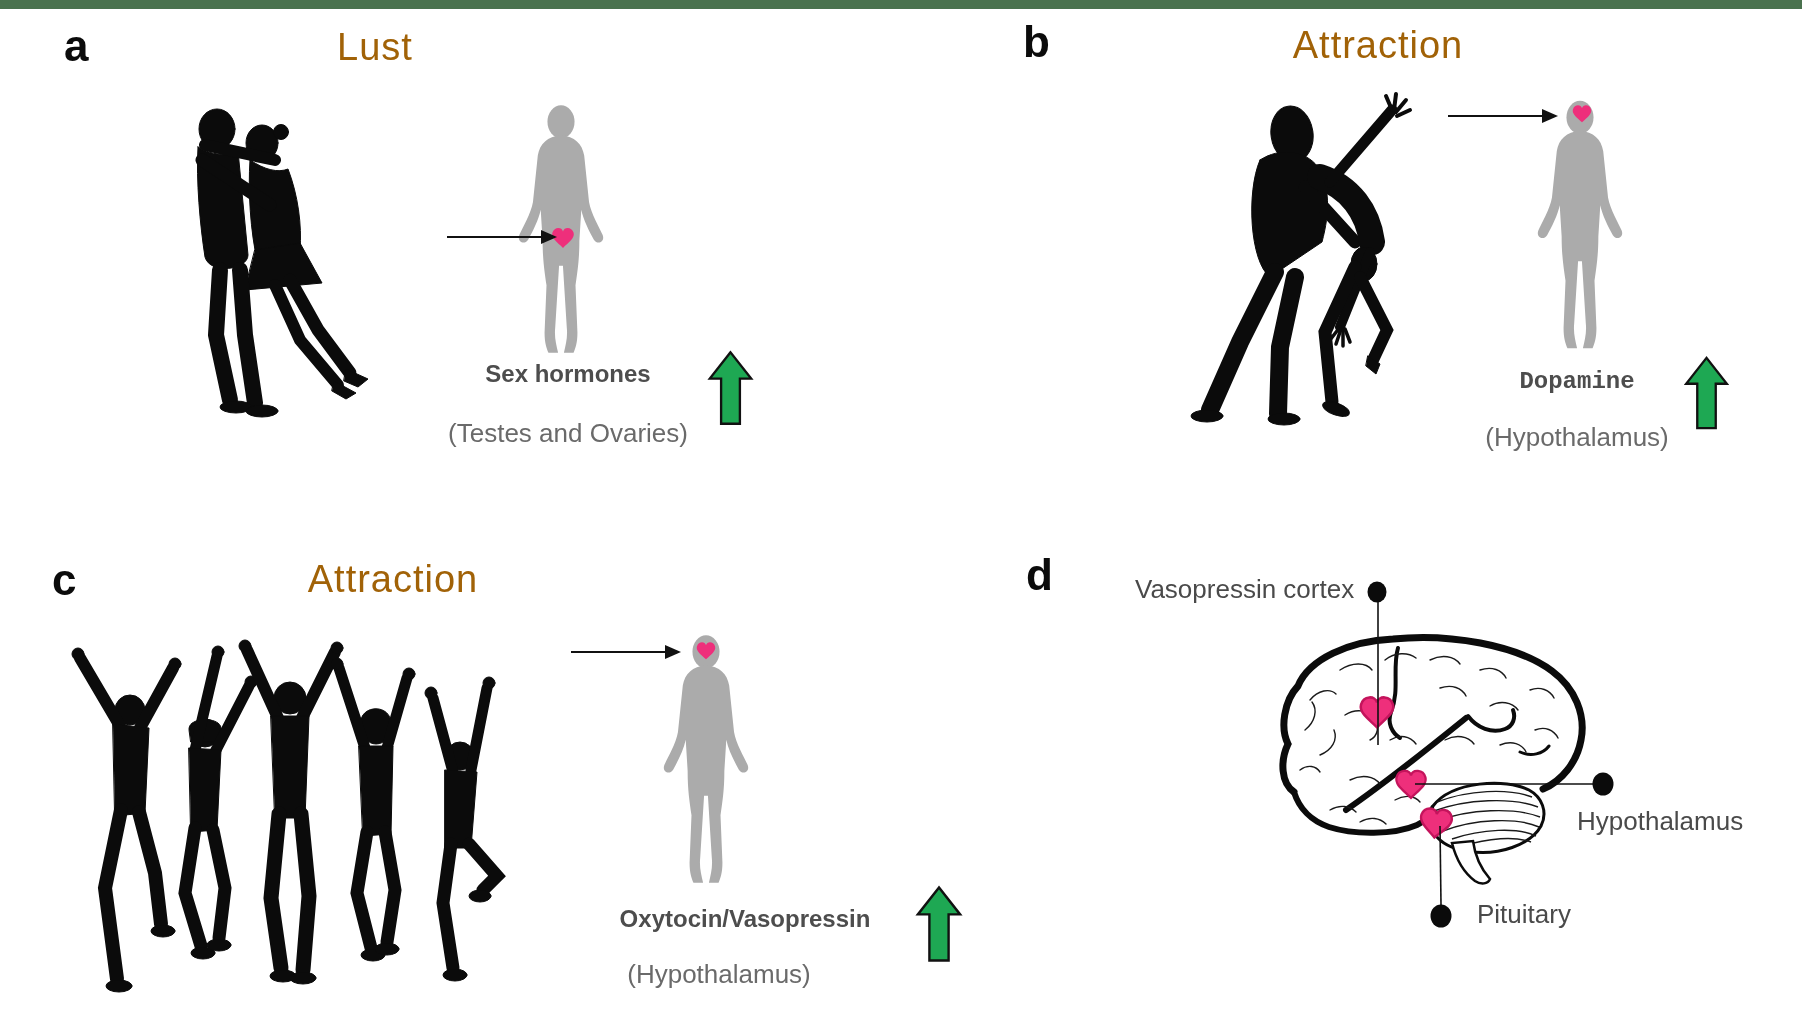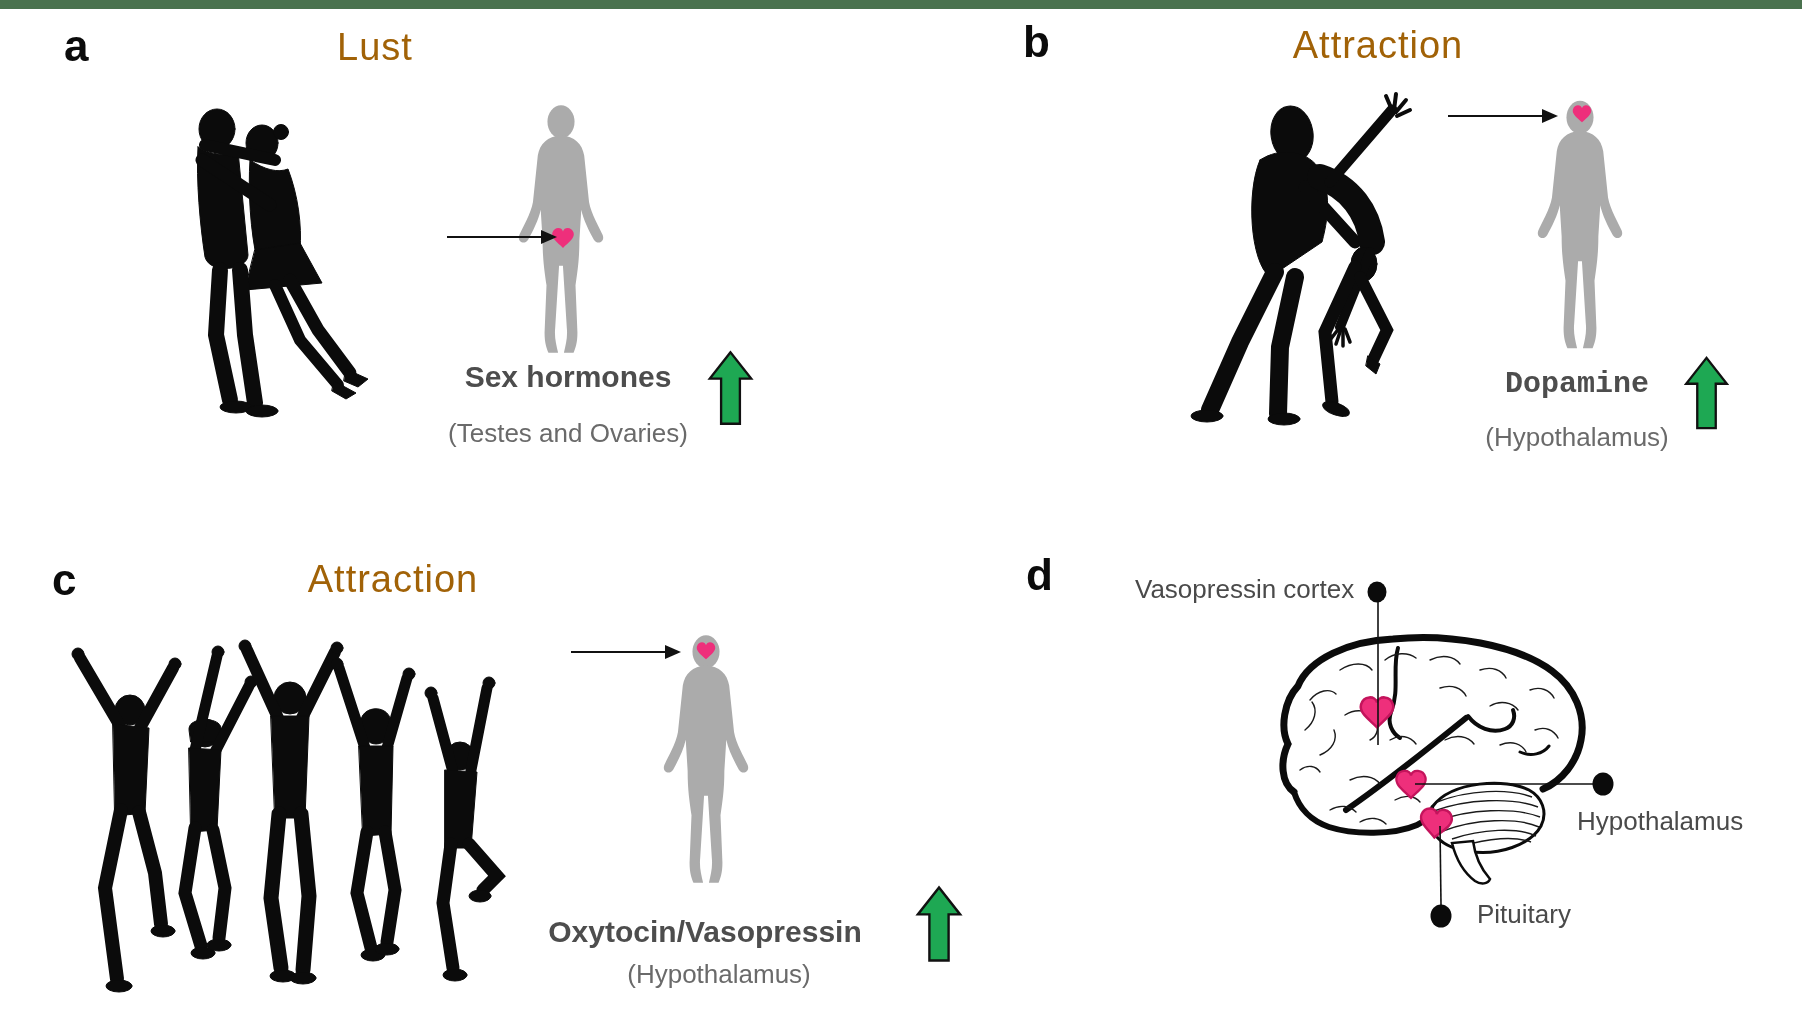--- a/index.html
+++ b/index.html
@@ -3,21 +3,21 @@
 <meta charset="utf-8">
 <style>
   html,body{margin:0;padding:0;background:#ffffff;}
   .canvas{position:relative;width:1802px;height:1029px;background:#ffffff;overflow:hidden;
           font-family:"Liberation Sans", sans-serif;}
   .abs{position:absolute;}
   .top-bar{left:0;top:0;width:1802px;height:9px;background:#4a724e;}
   .panel{position:absolute;inset:0;}
   .panel-label{font-size:44px;font-weight:bold;color:#0b0b0b;line-height:1;}
   .panel-title{font-size:38px;font-weight:normal;color:#a16207;text-align:center;line-height:1;letter-spacing:1px;margin:0;}
-  .hormone{font-size:30px;font-weight:bold;color:#4d4d4d;text-align:center;line-height:1.05;}
+  .hormone{font-size:24px;font-weight:bold;color:#4d4d4d;text-align:center;line-height:1.05;}
   .source{font-size:26px;font-weight:normal;color:#6a6a6a;text-align:center;line-height:1.05;margin-top:22px;}
   .region-label{font-size:26px;color:#4a4a4a;line-height:1.05;white-space:nowrap;}
   svg{display:block;overflow:visible;}
 </style>
 </head>
 <body>
 
 <div class="canvas">
 
   <svg width="0" height="0" aria-hidden="true">
@@ -200,21 +200,21 @@
     <svg class="abs" style="left:648px;top:630px;" width="116" height="262" viewBox="0 0 120 260">
       <use href="#body" fill="#ababab"></use>
     </svg>
     <svg class="abs" style="left:694px;top:639px;" width="24" height="22" viewBox="0 0 100 90">
       <use href="#heart" fill="#ee2f7b"></use>
     </svg>
     <svg class="abs" style="left:571px;top:644px;" width="110" height="16" viewBox="0 0 110 16">
       <use href="#blackarrow"></use>
     </svg>
 
-    <div class="abs hormone" style="left:505px;top:906px;width:400px;margin-top:10px;">Oxytocin/Vasopressin</div>
+    <div class="abs hormone" style="left:545px;top:906px;width:400px;">Oxytocin/Vasopressin</div>
     <div class="abs source" style="left:519px;top:939px;width:400px;">(Hypothalamus)</div>
     <svg class="abs" style="left:915px;top:885px;" width="48" height="78" viewBox="0 0 50 80">
       <use href="#greenarrow" fill="#1ea853" stroke="#111" stroke-width="2.5"></use>
     </svg>
   </section>
 
   <section class="panel">
     <div class="abs panel-label" style="left:1026px;top:553px;">d</div>
 
     <svg class="abs" style="left:1000px;top:540px;" width="802" height="489" viewBox="0 0 802 489">

